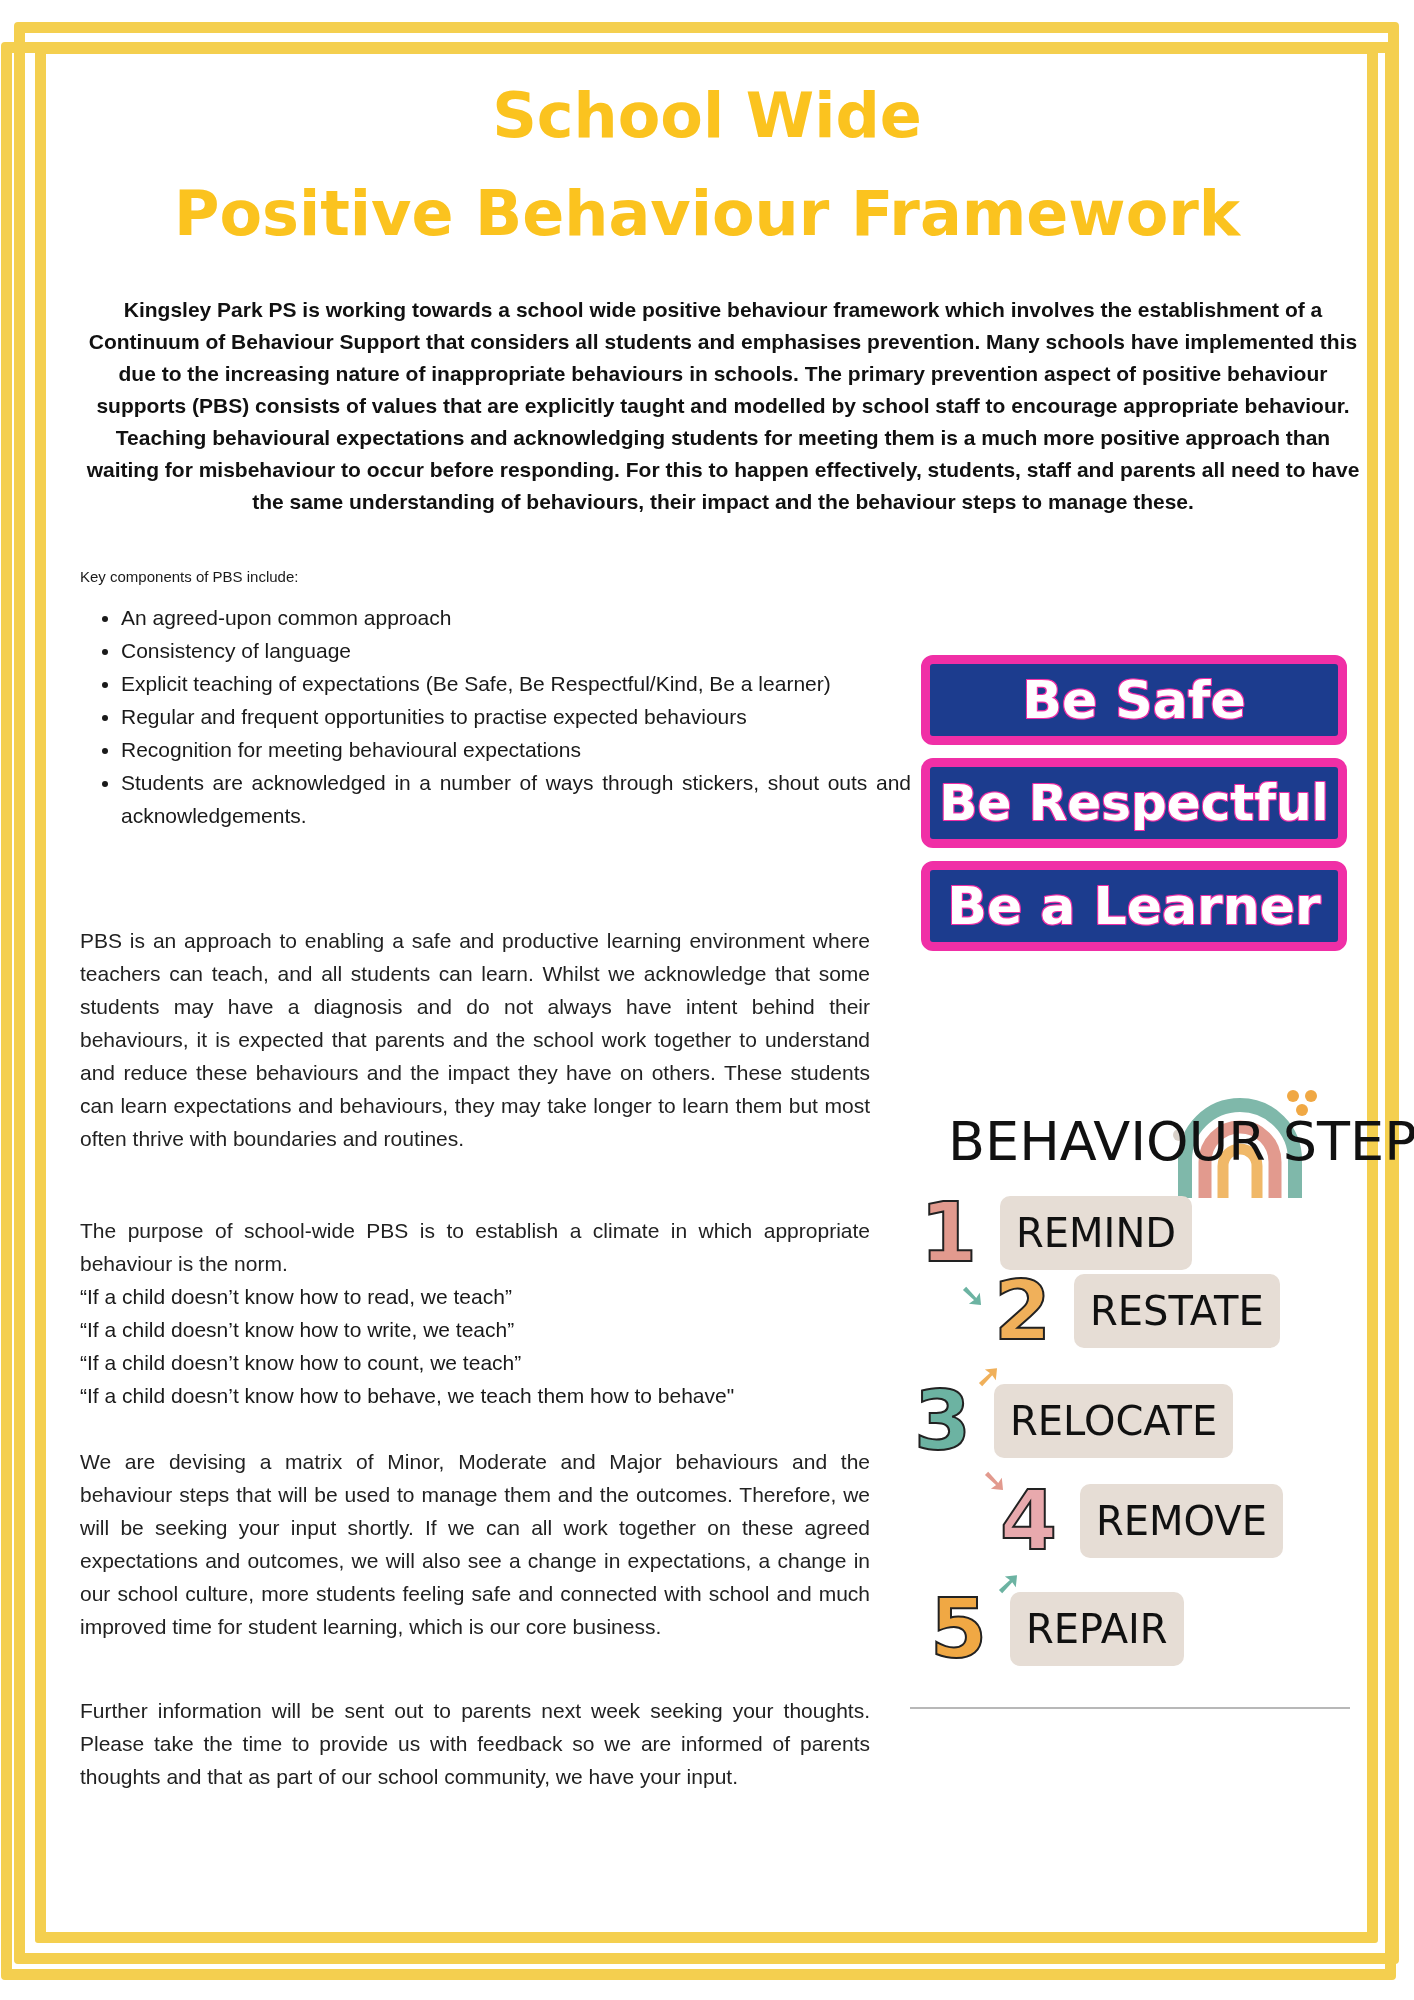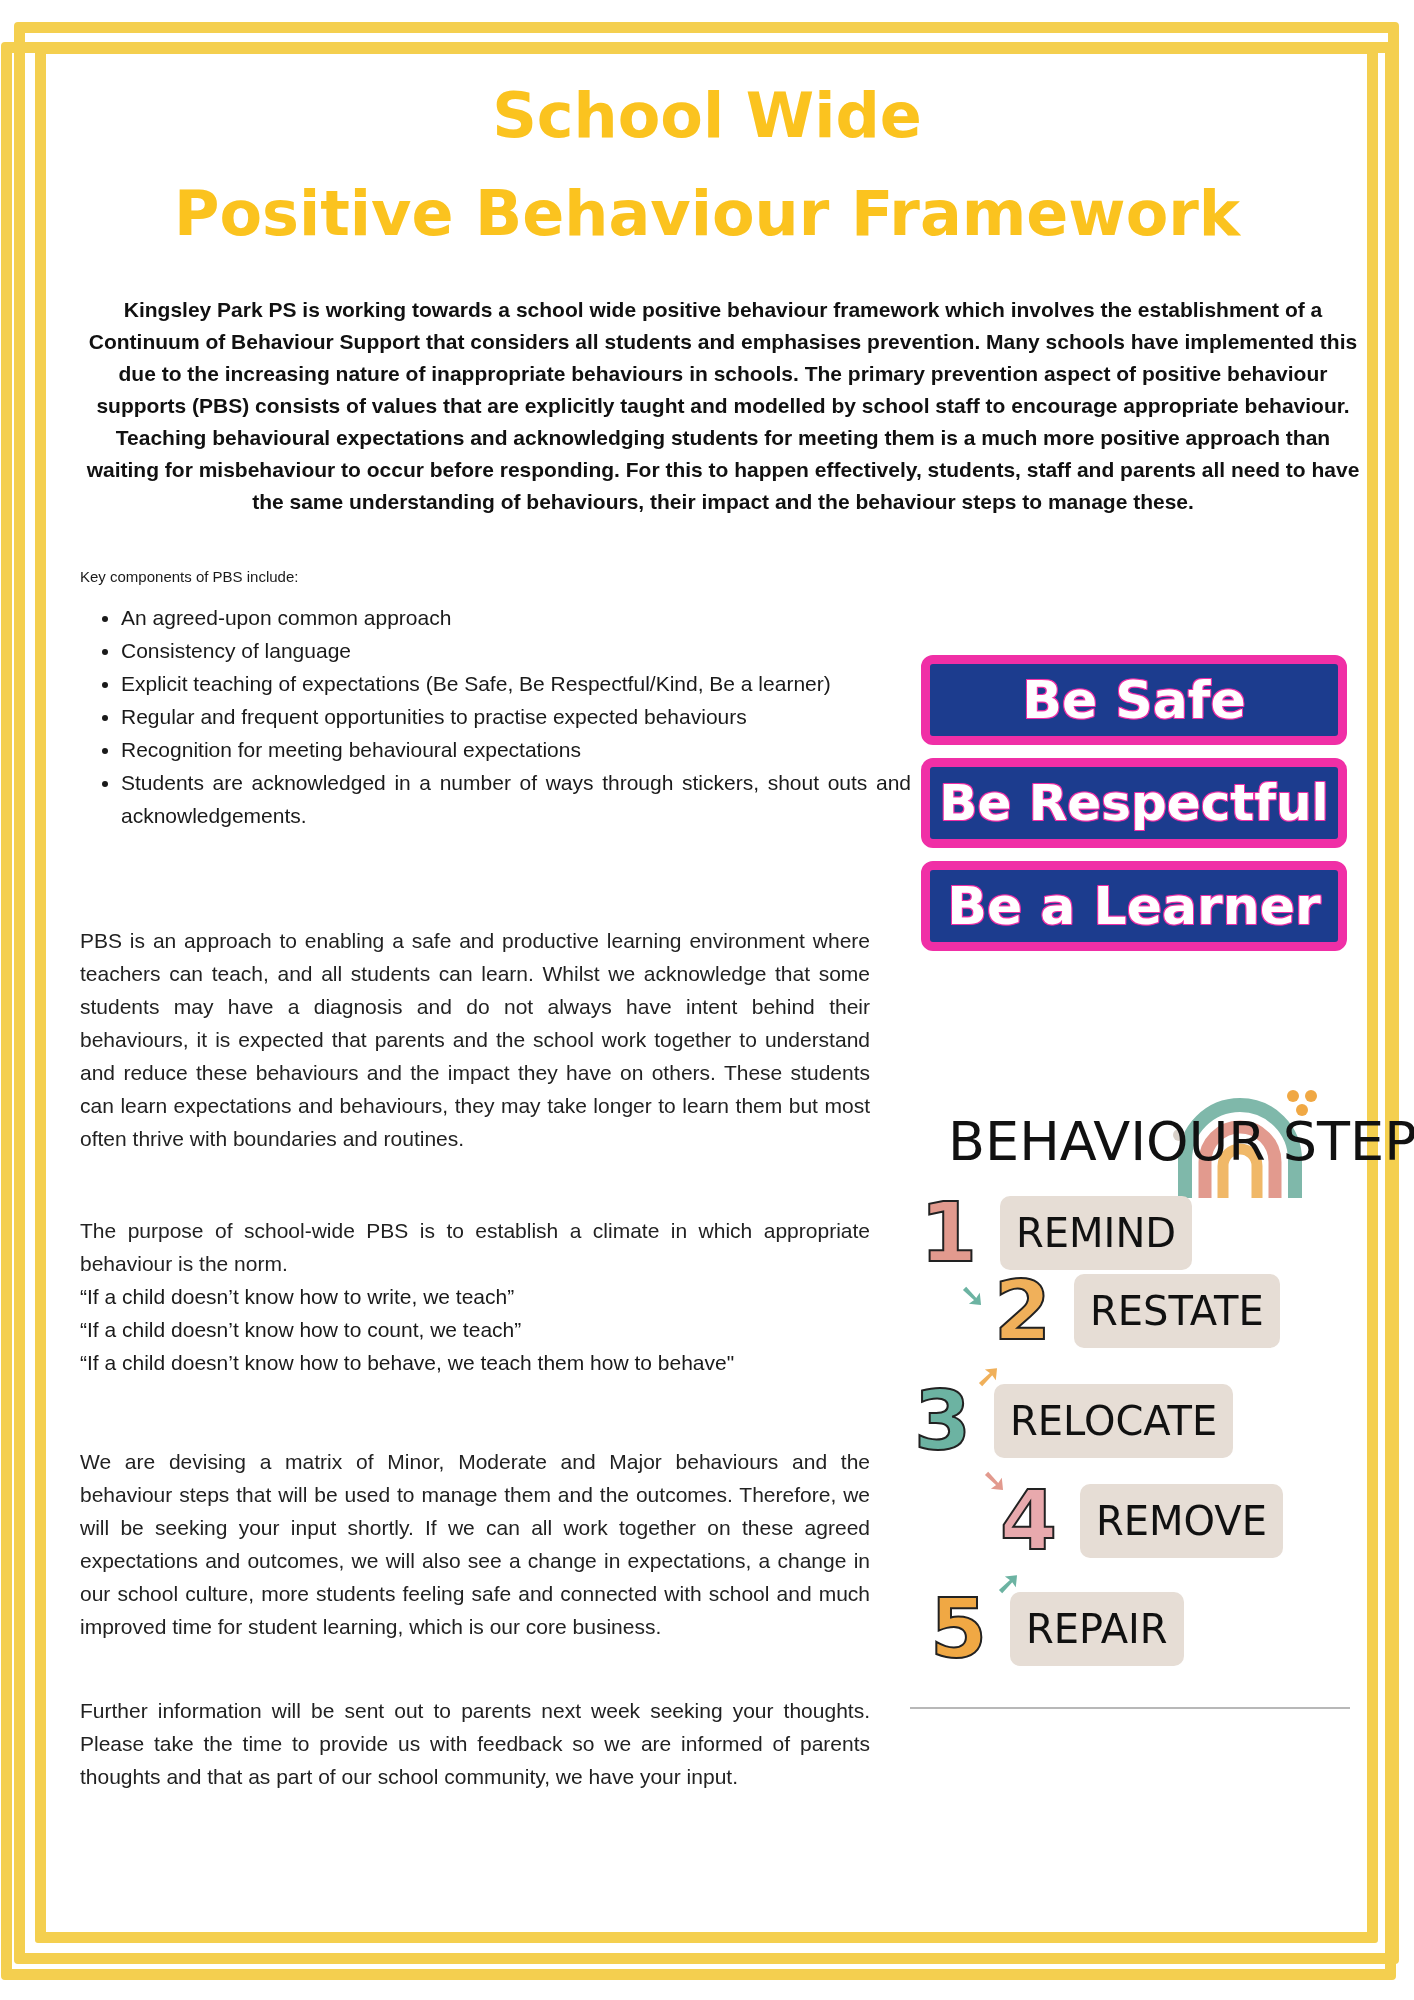--- a/index.html
+++ b/index.html
@@ -78,20 +78,21 @@
   <li>Consistency of language</li>
   <li>Explicit teaching of expectations (Be Safe, Be Respectful/Kind, Be a learner)</li>
   <li>Regular and frequent opportunities to practise expected behaviours</li>
   <li>Recognition for meeting behavioural expectations</li>
   <li>Students are acknowledged in a number of ways through stickers, shout outs and acknowledgements.</li>
 </ul>
 
 <p class="para p1">PBS is an approach to enabling a safe and productive learning environment where teachers can teach, and all students can learn. Whilst we acknowledge that some students may have a diagnosis and do not always have intent behind their behaviours, it is expected that parents and the school work together to understand and reduce these behaviours and the impact they have on others. These students can learn expectations and behaviours, they may take longer to learn them but most often thrive with boundaries and routines.</p>
 <p class="para p2">The purpose of school-wide PBS is to establish a climate in which appropriate behaviour is the norm.</p>
 <ul class="quotes">
+  <li>“If a child doesn’t know how to read, we teach”</li>
   <li>“If a child doesn’t know how to write, we teach”</li>
   <li>“If a child doesn’t know how to count, we teach”</li>
   <li>“If a child doesn’t know how to behave, we teach them how to behave"</li>
 </ul>
 <p class="para p3">We are devising a matrix of Minor, Moderate and Major behaviours and the behaviour steps that will be used to manage them and the outcomes. Therefore, we will be seeking your input shortly.  If we can all work together on these agreed expectations and outcomes, we will also see a change in expectations, a change in our school culture, more students feeling safe and connected with school and much improved time for student learning, which is our core business.</p>
 <p class="para p4">Further information will be sent out to parents next week seeking your thoughts. Please take the time to provide us with feedback so we are informed of parents thoughts and that as part of our school community, we have your input.</p>
 
 <div class="banners">
   <div class="banner b1">Be Safe</div>
   <div class="banner b2">Be Respectful</div>

